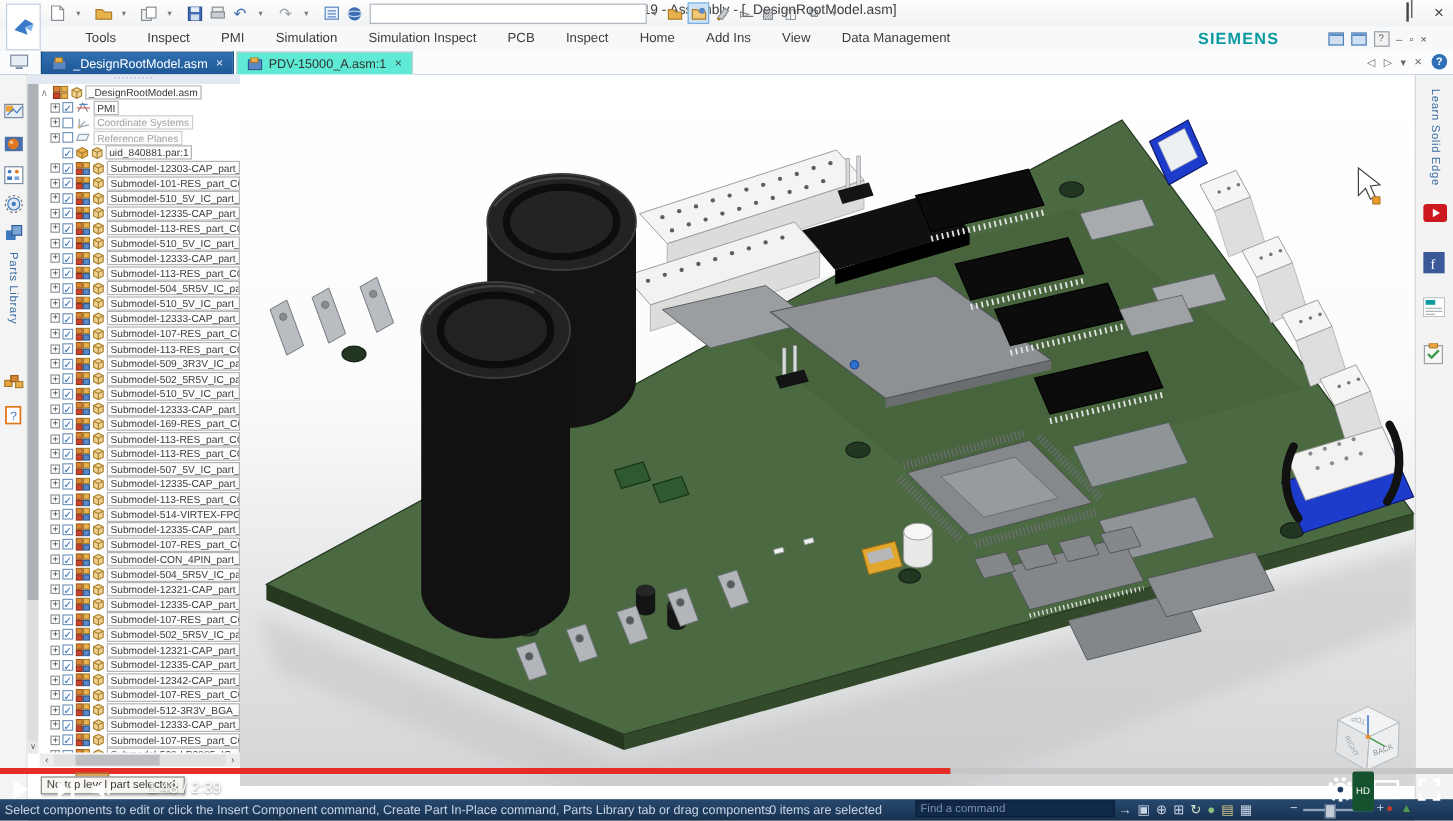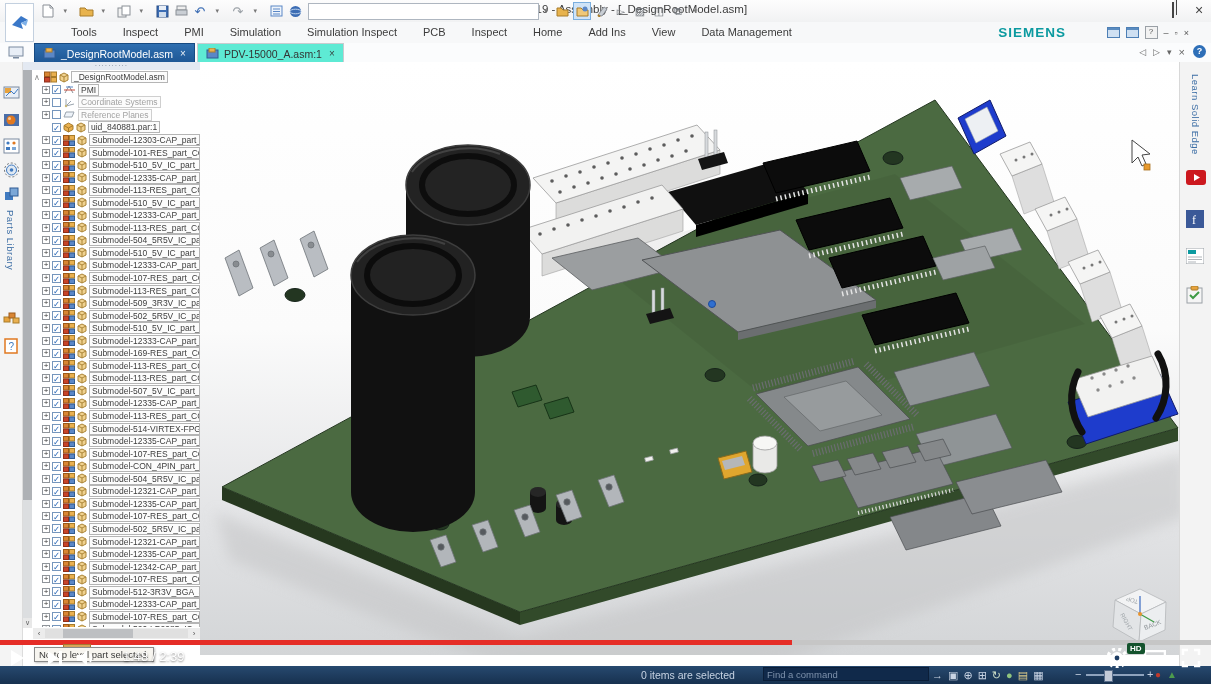--- a/index.html
+++ b/index.html
@@ -76,22 +76,22 @@
             background:linear-gradient(180deg,#ffffff 0%,#fbfbfb 45%,#e2e3e5 78%,#d3d5d7 100%);}
   
   .learnrail{position:absolute;right:0;top:62px;width:31px;height:622px;background:#f3f3f3;border-left:1px solid #d8d8d8;}
   .learnico{position:absolute;left:6px;width:20px;height:16px;}
   
   .progress{position:absolute;left:0;top:640px;width:1211px;height:5px;background:#c6c6c6;z-index:30;}
   .played{height:5px;background:#e52d27;}
   .vctrl{position:absolute;left:0;top:645px;width:1211px;height:26px;z-index:32;}
   .vbtn{position:absolute;top:0;width:26px;height:26px;display:flex;align-items:center;justify-content:center;}
   .vtime{position:absolute;left:123px;top:4px;color:#fff;font-size:13px;text-shadow:0 1px 2px rgba(0,0,0,.5);}
-  .hdbadge{position:absolute;left:1127px;top:-2px;background:#14532d;color:#fff;font-size:8px;font-weight:bold;
-           padding:1px 3px;border-radius:2px;z-index:34;}
+  .hdbadge{position:absolute;left:1127px;top:-2px;background:#14532d;color:#fff;font-size:8px;font-weight:normal;
+           padding:12px 3px;border-radius:2px;z-index:34;}
   .tooltip{position:absolute;left:34px;top:647px;background:#f7f5f0;border:1px solid #8a8a8a;color:#3a3a3a;
            font-size:9.5px;padding:1px 4px;z-index:31;box-shadow:1px 1px 2px rgba(0,0,0,.25);}
   .ttaccent{position:absolute;left:63px;top:644px;width:26px;height:8px;background:#d9a55a;border:1px solid #a87830;z-index:30;}
   
   .statusbar{position:absolute;left:0;top:666px;width:1211px;height:18px;
              background:linear-gradient(#27496f,#17314f);color:#c6d2e2;font-size:10.5px;z-index:25;}
   .sbmsg{position:absolute;left:4px;top:3px;white-space:nowrap;}
   .sbsel{position:absolute;left:641px;top:3px;}
   .find{position:absolute;left:763px;top:1px;width:158px;height:12px;background:#10294a;border:1px solid #0b1e38;
         color:#8fa3bd;font-size:9.5px;padding:0 3px;}
@@ -1497,20 +1497,21 @@
         </svg>
     </span>
     <span class="vbtn" style="left:1178px;">
       <svg width="20" height="20">
         <path d="M2 7 V2 H7 M13 2 H18 V7 M18 13 V18 H13 M7 18 H2 V13" fill="none" stroke="#fff" stroke-width="2.5"></path>
       </svg>
     </span>
   </div>
 
   <div class="statusbar">
+    <span class="sbmsg">Select components to edit or click the Insert Component command, Create Part In-Place command, Parts Library tab or drag components</span>
     <span class="sbsel">0 items are selected</span>
     <input class="find" placeholder="Find a command" style="">
     <span class="sbicons" id="sbicons">
         <span class="sbi" style="color: rgb(201, 212, 228);">→</span>
         <span class="sbi" style="color: rgb(201, 212, 228);">▣</span>
         <span class="sbi" style="color: rgb(201, 212, 228);">⊕</span>
         <span class="sbi" style="color: rgb(201, 212, 228);">⊞</span>
         <span class="sbi" style="color: rgb(207, 224, 201);">↻</span>
         <span class="sbi" style="color: rgb(143, 196, 126);">●</span>
         <span class="sbi" style="color: rgb(217, 200, 137);">▤</span>

